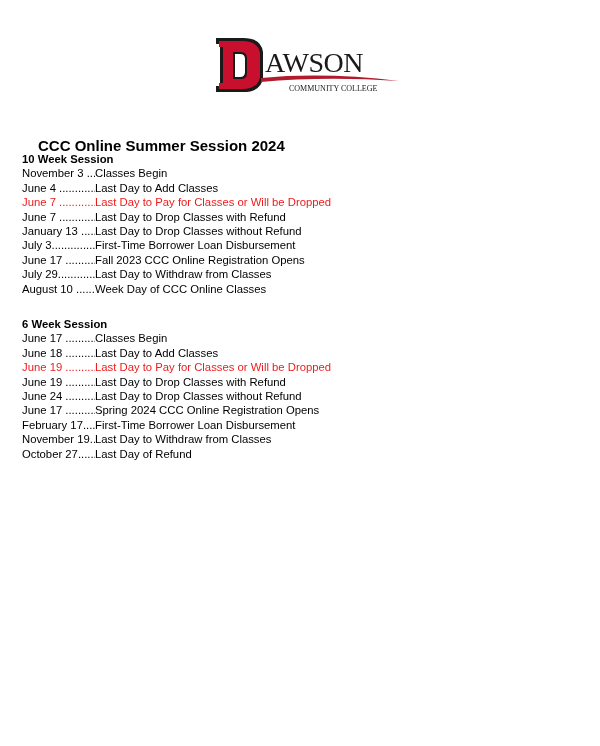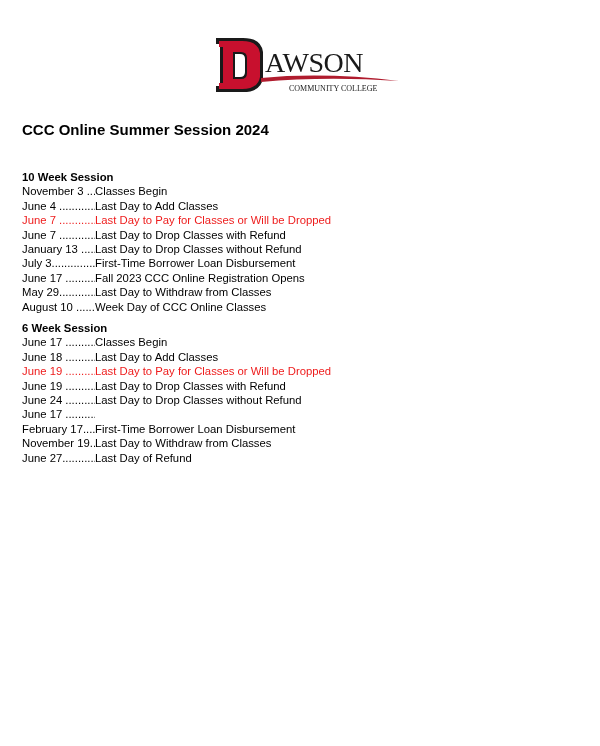--- a/index.html
+++ b/index.html
@@ -21,52 +21,51 @@
       top: 36px;
       width: 190px;
       height: 60px;
     }
     .page-title {
       position: absolute;
       left: 22px;
       top: 121px;
       font-size: 15px;
       font-weight: bold;
-      margin: 0;
+      margin: 16px;
       white-space: nowrap;
     }
     .session {
       position: absolute;
       left: 22px;
       font-size: 11.3px;
       line-height: 14.4px;
     }
     .session-heading {
       font-weight: bold;
       white-space: nowrap;
-      margin-top: 18px;
     }
     .row {
       white-space: nowrap;
       display: flex;
     }
     .row .date-col {
       width: 73px;
       overflow: hidden;
       white-space: nowrap;
       flex: 0 0 73px;
     }
     .row .date-col .dots {
       letter-spacing: 0px;
     }
     .row.highlight {
       color: #ee1c1c;
     }
     .session-10 { top: 152px; }
-    .session-6 { top: 303px; }
+    .session-6 { top: 317px; }
   </style>
 </head>
 <body>
 
 <div class="logo">
   <svg width="190" height="60" viewBox="0 0 190 60" xmlns="http://www.w3.org/2000/svg">
 
     <path d="M1 2 H28 Q46 2 48 16 V42 Q46 56 28 56 H1 V50 H5 V8 H1 Z" fill="#1a1a1a"></path>
     <path d="M4 5 H27 Q43 5 45 17 V41 Q43 53 27 53 H4 V47 H8 V11 H4 Z" fill="#c8102e"></path>
     <path d="M18 16 H26 Q32 16 32 22 V37 Q32 43 26 43 H18 Z" fill="#1a1a1a"></path>
@@ -107,21 +106,21 @@
       </div>
       <div class="row">
         <span class="date-col"><span>July 3</span><span class="dots">..........................</span></span>
         <span>First-Time Borrower Loan Disbursement</span>
       </div>
       <div class="row">
         <span class="date-col"><span>June 17</span><span class="dots"> ..........................</span></span>
         <span>Fall 2023 CCC Online Registration Opens</span>
       </div>
       <div class="row">
-        <span class="date-col"><span>May 29</span><span class="dots">..........................</span></span>
+        <span class="date-col"><span>July 29</span><span class="dots">..........................</span></span>
         <span>Last Day to Withdraw from Classes</span>
       </div>
       <div class="row">
         <span class="date-col"><span>August 10</span><span class="dots"> ..........................</span></span>
         <span>Week Day of CCC Online Classes</span>
       </div>
     </div>
 </div>
 
 <div class="session session-6">
@@ -142,27 +141,28 @@
       <div class="row">
         <span class="date-col"><span>June 19</span><span class="dots"> ..........................</span></span>
         <span>Last Day to Drop Classes with Refund</span>
       </div>
       <div class="row">
         <span class="date-col"><span>June 24</span><span class="dots"> ..........................</span></span>
         <span>Last Day to Drop Classes without Refund</span>
       </div>
       <div class="row">
         <span class="date-col"><span>June 17</span><span class="dots"> ..........................</span></span>
+        <span>Spring 2024 CCC Online Registration Opens</span>
       </div>
       <div class="row">
         <span class="date-col"><span>February 17</span><span class="dots">..........................</span></span>
         <span>First-Time Borrower Loan Disbursement</span>
       </div>
       <div class="row">
         <span class="date-col"><span>November 19</span><span class="dots">..........................</span></span>
         <span>Last Day to Withdraw from Classes</span>
       </div>
       <div class="row">
-        <span class="date-col"><span>June 27</span><span class="dots">..........................</span></span>
+        <span class="date-col"><span>October 27</span><span class="dots">..........................</span></span>
         <span>Last Day of Refund</span>
       </div>
     </div>
 </div>
 
 </body></html>

